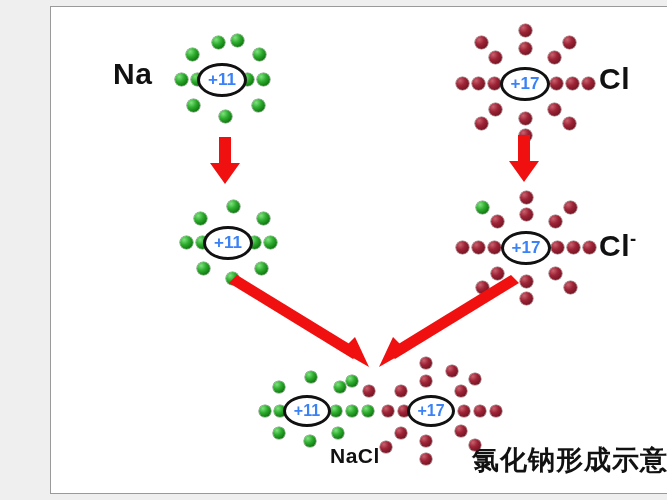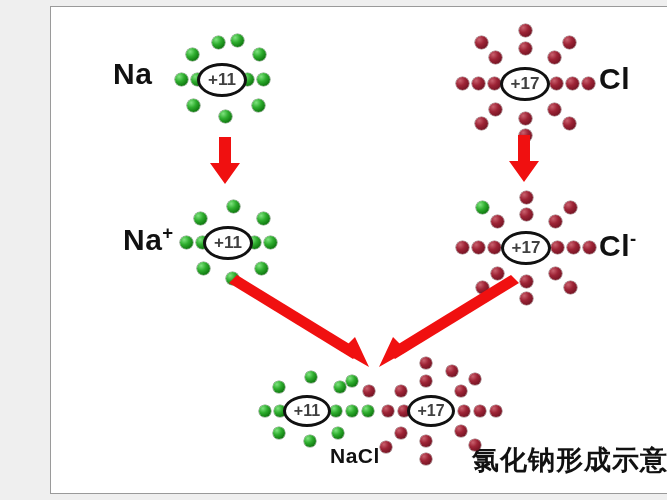--- a/index.html
+++ b/index.html
@@ -57,21 +57,21 @@
   
   .nucleus{
     position:absolute;
     border:3px solid #111111;
     border-radius:50%;
     background:#ffffff;
     display:flex;
     align-items:center;
     justify-content:center;
     font-weight:bold;
-    color:#404040;
+    color:#3b82f6;
     box-sizing:border-box;
     z-index:6;
   }
 
   
   .e{
     position:absolute;
     border-radius:50%;
     box-sizing:border-box;
     z-index:4;
@@ -146,21 +146,20 @@
         <polygon points="10,0 22,0 22,26 31,26 16,47 1,26 10,26" fill="#f01010"></polygon>
       </svg>
     </div>
 
     <div class="arrow" style="left:457px;top:128px;">
       <svg width="32" height="48" viewBox="0 0 32 48">
         <polygon points="10,0 22,0 22,26 31,26 16,47 1,26 10,26" fill="#f01010"></polygon>
       </svg>
     </div>
 
-    <div class="lbl lbl-atom" style="left:72px;top:217px;"><span>Na</span><span class="sup">+</span></div>
 
     <div class="nucleus" style="left:152px;top:219px;width:50px;height:34px;font-size:17px;">+11</div>
 
     <div class="e green" style="left:176px;top:193px;width:13px;height:13px;"></div>
     <div class="e green" style="left:143px;top:205px;width:13px;height:13px;"></div>
     <div class="e green" style="left:206px;top:205px;width:13px;height:13px;"></div>
     <div class="e green" style="left:129px;top:229px;width:13px;height:13px;"></div>
     <div class="e green" style="left:145px;top:229px;width:13px;height:13px;"></div>
     <div class="e green" style="left:197px;top:229px;width:13px;height:13px;"></div>
     <div class="e green" style="left:213px;top:229px;width:13px;height:13px;"></div>

